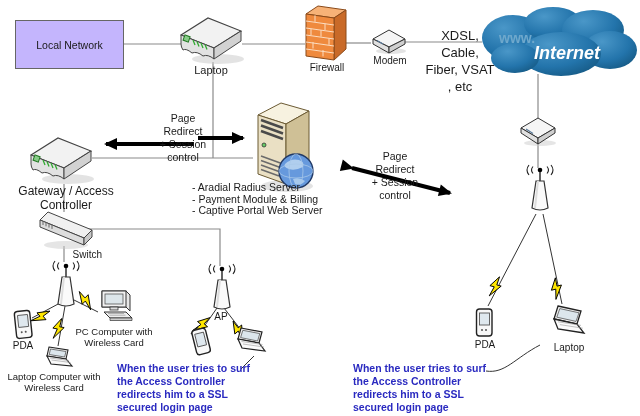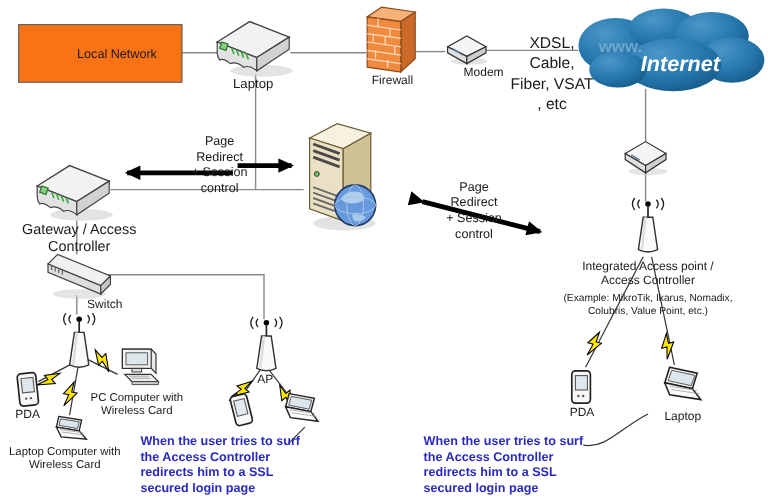--- a/index.html
+++ b/index.html
@@ -6,22 +6,22 @@
   #stage{position:relative;width:640px;height:416px;background:#fff;overflow:hidden;
          font-family:"Liberation Sans",sans-serif;color:#1a1a1a;}
   .lbl{position:absolute;text-align:center;white-space:pre-line;line-height:1.18;
        font-size:10px;color:#1a1a1a;}
   .lbl.left{text-align:left;}
   .note{position:absolute;text-align:left;white-space:pre-line;font-weight:bold;
         font-size:10.5px;line-height:1.24;color:#2a2ac0;}
   .ico{position:absolute;}
   svg{display:block;}
   #wires{position:absolute;left:0;top:0;}
-  .box{position:absolute;border:1px solid #666;background:#f97316;display:flex;
-       align-items:center;justify-content:center;font-size:10.5px;padding-left:28px;}
+  .box{position:absolute;border:1px solid #666;background:#c4b5fd;display:flex;
+       align-items:center;justify-content:center;font-size:10.5px;}
 </style>
 </head>
 <body>
 
 <div id="stage">
 
   <svg id="wires" width="640" height="416" viewBox="0 0 640 416">
     <defs>
       <marker id="arr" markerWidth="16" markerHeight="14" refX="12" refY="7" orient="auto" markerUnits="userSpaceOnUse">
         <path d="M1,1 L14,7 L1,13 Z" fill="#000"></path>
@@ -96,21 +96,21 @@
   </svg>
   <div class="lbl" style="left:303px;top:62px;width:48px;">Firewall</div>
 
   <svg class="ico" style="left:369px;top:27px;" width="40" height="28" viewBox="0 0 40 28">
     <ellipse cx="22" cy="24" rx="15" ry="3" fill="#ccc" opacity="0.55"></ellipse>
     <polygon points="4,12 20,3 36,12 20,20" fill="#f5f5f5" stroke="#333"></polygon>
     <polygon points="4,12 4,17 20,26 20,20" fill="#e0e0e0" stroke="#333"></polygon>
     <polygon points="20,20 20,26 36,17 36,12" fill="#cfcfcf" stroke="#333"></polygon>
     <path d="M8,13.5 l6,3.5" stroke="#5a7a9a" stroke-width="1.2" fill="none"></path>
   </svg>
-  <div class="lbl" style="left:368px;top:55px;width:44px;margin-left:13px;">Modem</div>
+  <div class="lbl" style="left:368px;top:55px;width:44px;">Modem</div>
 
   <div class="lbl" style="left:423px;top:28px;width:74px;font-size:13px;line-height:1.3;">XDSL, Cable,
 Fiber, VSAT , etc</div>
 
   <svg class="ico" style="left:477px;top:4px;" width="163" height="76" viewBox="0 0 163 76">
     <defs>
       <radialGradient id="cg" cx="35%" cy="28%" r="85%">
         <stop offset="0%" stop-color="#4a97c8"></stop>
         <stop offset="60%" stop-color="#2374ab"></stop>
         <stop offset="100%" stop-color="#14567f"></stop>
@@ -144,20 +144,23 @@
     <g stroke="#6b6b6b" stroke-width="1.6" fill="none">
       <path d="M12,58 L34,66 M12,62.5 L34,70.5 M12,67 L34,75 M12,71.5 L30,78"></path>
     </g>
     <circle cx="15" cy="47" r="2" fill="#6c6" stroke="#333" stroke-width="0.8"></circle>
     <circle cx="47" cy="73" r="17" fill="#6699dd" stroke="#223a66" stroke-width="1.4"></circle>
     <path d="M36,66 q6,-6 14,-4 q6,2 4,7 q-8,4 -14,2 q-6,-2 -4,-5 Z" fill="#b8d4f0" opacity="0.9"></path>
     <path d="M44,81 q7,-2 12,2 q-4,5 -10,3 Z" fill="#b8d4f0" opacity="0.8"></path>
     <ellipse cx="47" cy="73" rx="17" ry="7" fill="none" stroke="#a8c8e8" stroke-width="0.8"></ellipse>
     <ellipse cx="47" cy="73" rx="7" ry="17" fill="none" stroke="#a8c8e8" stroke-width="0.8"></ellipse>
   </svg>
+  <div class="lbl left" style="left:192px;top:182px;width:160px;font-size:10.5px;line-height:1.1;">- Aradial Radius Server
+- Payment Module &amp; Billing
+- Captive Portal Web Server</div>
 
   <div class="lbl" style="left:355px;top:150px;width:80px;font-size:10.5px;line-height:1.25;">Page
 Redirect
 + Session
 control</div>
 
   <svg class="ico" style="left:26px;top:134px;" width="70" height="52" viewBox="0 0 70 52">
     <ellipse cx="42" cy="45" rx="26" ry="5" fill="#ccc" opacity="0.55"></ellipse>
     <polygon points="5,21 32,4 65,17 38,34" fill="#f2f2f2" stroke="#444" stroke-width="1.2"></polygon>
     <path d="M5,21 L38,34 L38,45 Q32,40 27,42 Q21,37 16,39 Q10,34 7,36 Q5,33 5,30 Z" fill="#e2e2e2" stroke="#444"></path>
@@ -259,24 +262,20 @@
         <path d="M11,4.5 Q8,8 11,11.5"></path>
       <path d="M29,3 Q33,8 29,13"></path>
         <path d="M25,4.5 Q28,8 25,11.5"></path>
     </g>
     <circle cx="18" cy="8" r="2.3" fill="#000"></circle>
     <line x1="18" y1="10" x2="18" y2="19" stroke="#222" stroke-width="1.4"></line>
     <path d="M14,19 L22,19 L26,46 Q18,50 10,46 Z" fill="#fafafa" stroke="#333" stroke-width="1.2"></path>
     <path d="M16,19 L13,46" stroke="#ddd" stroke-width="2" fill="none"></path>
   </svg>
 
-  <div class="lbl" style="left:457px;top:217px;width:166px;">Integrated Access point /
-Access Controller</div>
-  <div class="lbl" style="left:448px;top:243px;width:184px;font-size:8.5px;line-height:1.35;">(Example: MikroTik, Ikarus, Nomadix,
-Colubris, Value Point, etc.)</div>
 
   <svg class="ico" style="left:474px;top:307px;" width="22" height="32" viewBox="0 0 22 32">
     <rect x="2.5" y="2" rx="3" width="15.5" height="27" fill="#f8f8f8" stroke="#222" stroke-width="1.4"></rect>
     <rect x="5.5" y="6" width="10" height="12" fill="#dfe8ee" stroke="#555" stroke-width="0.9"></rect>
     <circle cx="8" cy="23" r="1" fill="#555"></circle>
       <circle cx="12" cy="23" r="1" fill="#555"></circle>
   </svg>
   <div class="lbl" style="left:468px;top:339px;width:34px;">PDA</div>
 
   <svg class="ico" style="left:546px;top:304px;" width="42" height="38" viewBox="0 0 42 38">

